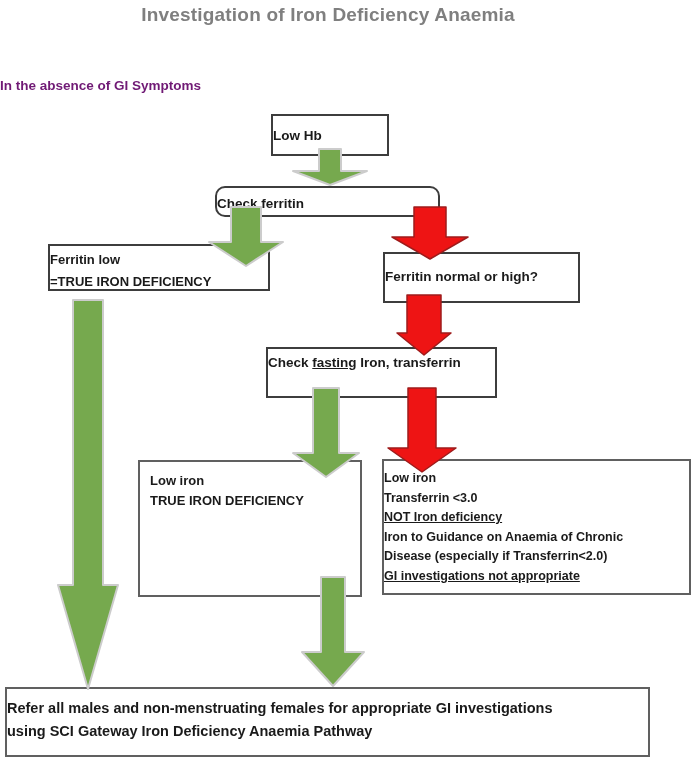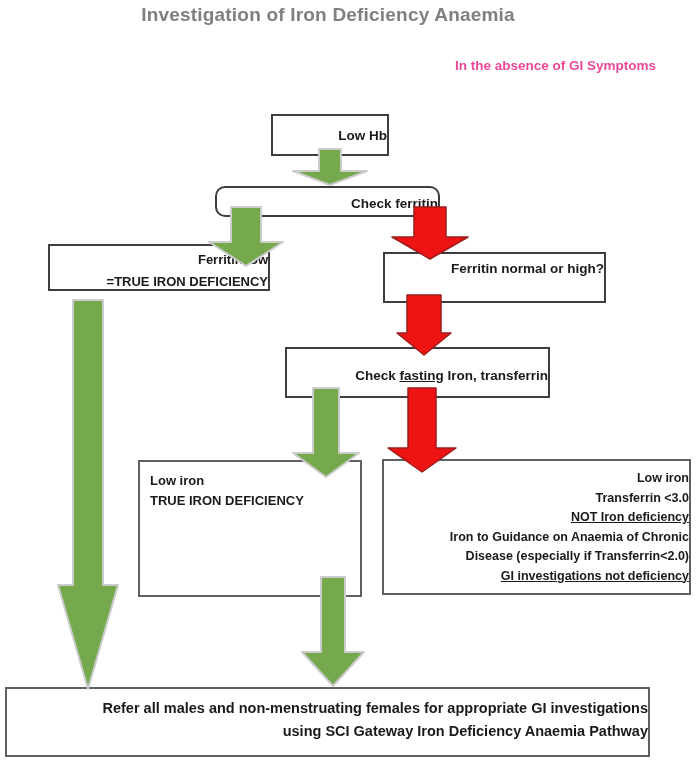--- a/index.html
+++ b/index.html
@@ -6,35 +6,35 @@
   #canvas{
     position:relative;width:696px;height:764px;background:#ffffff;overflow:hidden;
     font-family:"Liberation Sans",sans-serif;font-weight:bold;color:#1a1a1a;text-decoration:underline;
   }
   .abs{position:absolute;box-sizing:border-box;}
   .title{
     left:0;top:4px;width:656px;text-align:center;
     font-size:19px;letter-spacing:.2px;
   }
   .subtitle{
-    left:0;top:58px;width:656px;text-align:right;font-size:13.5px;color:#ec4899;
+    left:0;top:78px;width:656px;text-align:left;font-size:13.5px;color:#701a75;
   }
   .node{
     background:#ffffff;border:2px solid #3d3d3d;z-index:1;
-    font-size:13.5px;line-height:21px;text-align:right;
+    font-size:13.5px;line-height:21px;text-align:left;
   }
   .node.gray-border{border-color:#606060;}
   .u{text-decoration:underline;}
   #arrow-layer{position:absolute;left:0;top:0;z-index:5;pointer-events:none;}
   
   .n-low-hb       {left:271px;top:114px;width:118px;height:42px;padding-top:9px;}
   .n-check-ferr   {left:215px;top:186px;width:225px;height:31px;padding-top:5px;border-radius:10px;}
   .n-ferr-low     {left:48px; top:244px;width:222px;height:47px;padding-top:3px;font-size:13px;line-height:21.5px;}
-  .n-ferr-normal  {left:383px;top:252px;width:223px;height:51px;padding-top:4px;}
-  .n-check-fast   {left:285px;top:347px;width:265px;height:51px;padding-top:16px;}
+  .n-ferr-normal  {left:383px;top:252px;width:197px;height:51px;padding-top:12px;}
+  .n-check-fast   {left:266px;top:347px;width:231px;height:51px;padding-top:3px;}
   .n-true-iron    {left:138px;top:460px;width:224px;height:137px;padding:9px 10px;text-align:left;font-size:13px;line-height:19.5px;}
   .n-not-iron     {left:382px;top:459px;width:309px;height:136px;padding-top:8px;font-size:12.5px;line-height:19.5px;}
   .n-refer        {left:5px;  top:687px;width:645px;height:70px;padding-top:8px;font-size:14.5px;line-height:23px;}
 </style>
 </head>
 <body>
 
 <div id="canvas">
 
   <div class="abs title" style="color: rgb(127, 127, 127);">Investigation of Iron Deficiency Anaemia</div>
@@ -66,21 +66,21 @@
     <div>Low iron</div>
     <div>TRUE IRON DEFICIENCY</div>
   </div>
 
   <div class="abs node gray-border n-not-iron">
     <div>Low iron</div>
     <div>Transferrin &lt;3.0</div>
     <div class="u">NOT Iron deficiency</div>
     <div>Iron to Guidance on Anaemia of Chronic</div>
     <div>Disease (especially if Transferrin&lt;2.0)</div>
-    <div class="u">GI investigations not deficiency</div>
+    <div class="u">GI investigations not appropriate</div>
   </div>
 
   <div class="abs node gray-border n-refer">
     <div>Refer all males and non-menstruating females for appropriate GI investigations</div>
     <div>using SCI Gateway Iron Deficiency Anaemia Pathway</div>
   </div>
 
   <svg id="arrow-layer" width="696" height="764" viewBox="0 0 696 764">
 
     <polygon class="arrow-green" stroke-width="2" stroke-linejoin="round" points="319,149 341,149 341,171 367,171 330,185 293,171 319,171" fill="#76a94e" stroke="#cccccc"></polygon>

